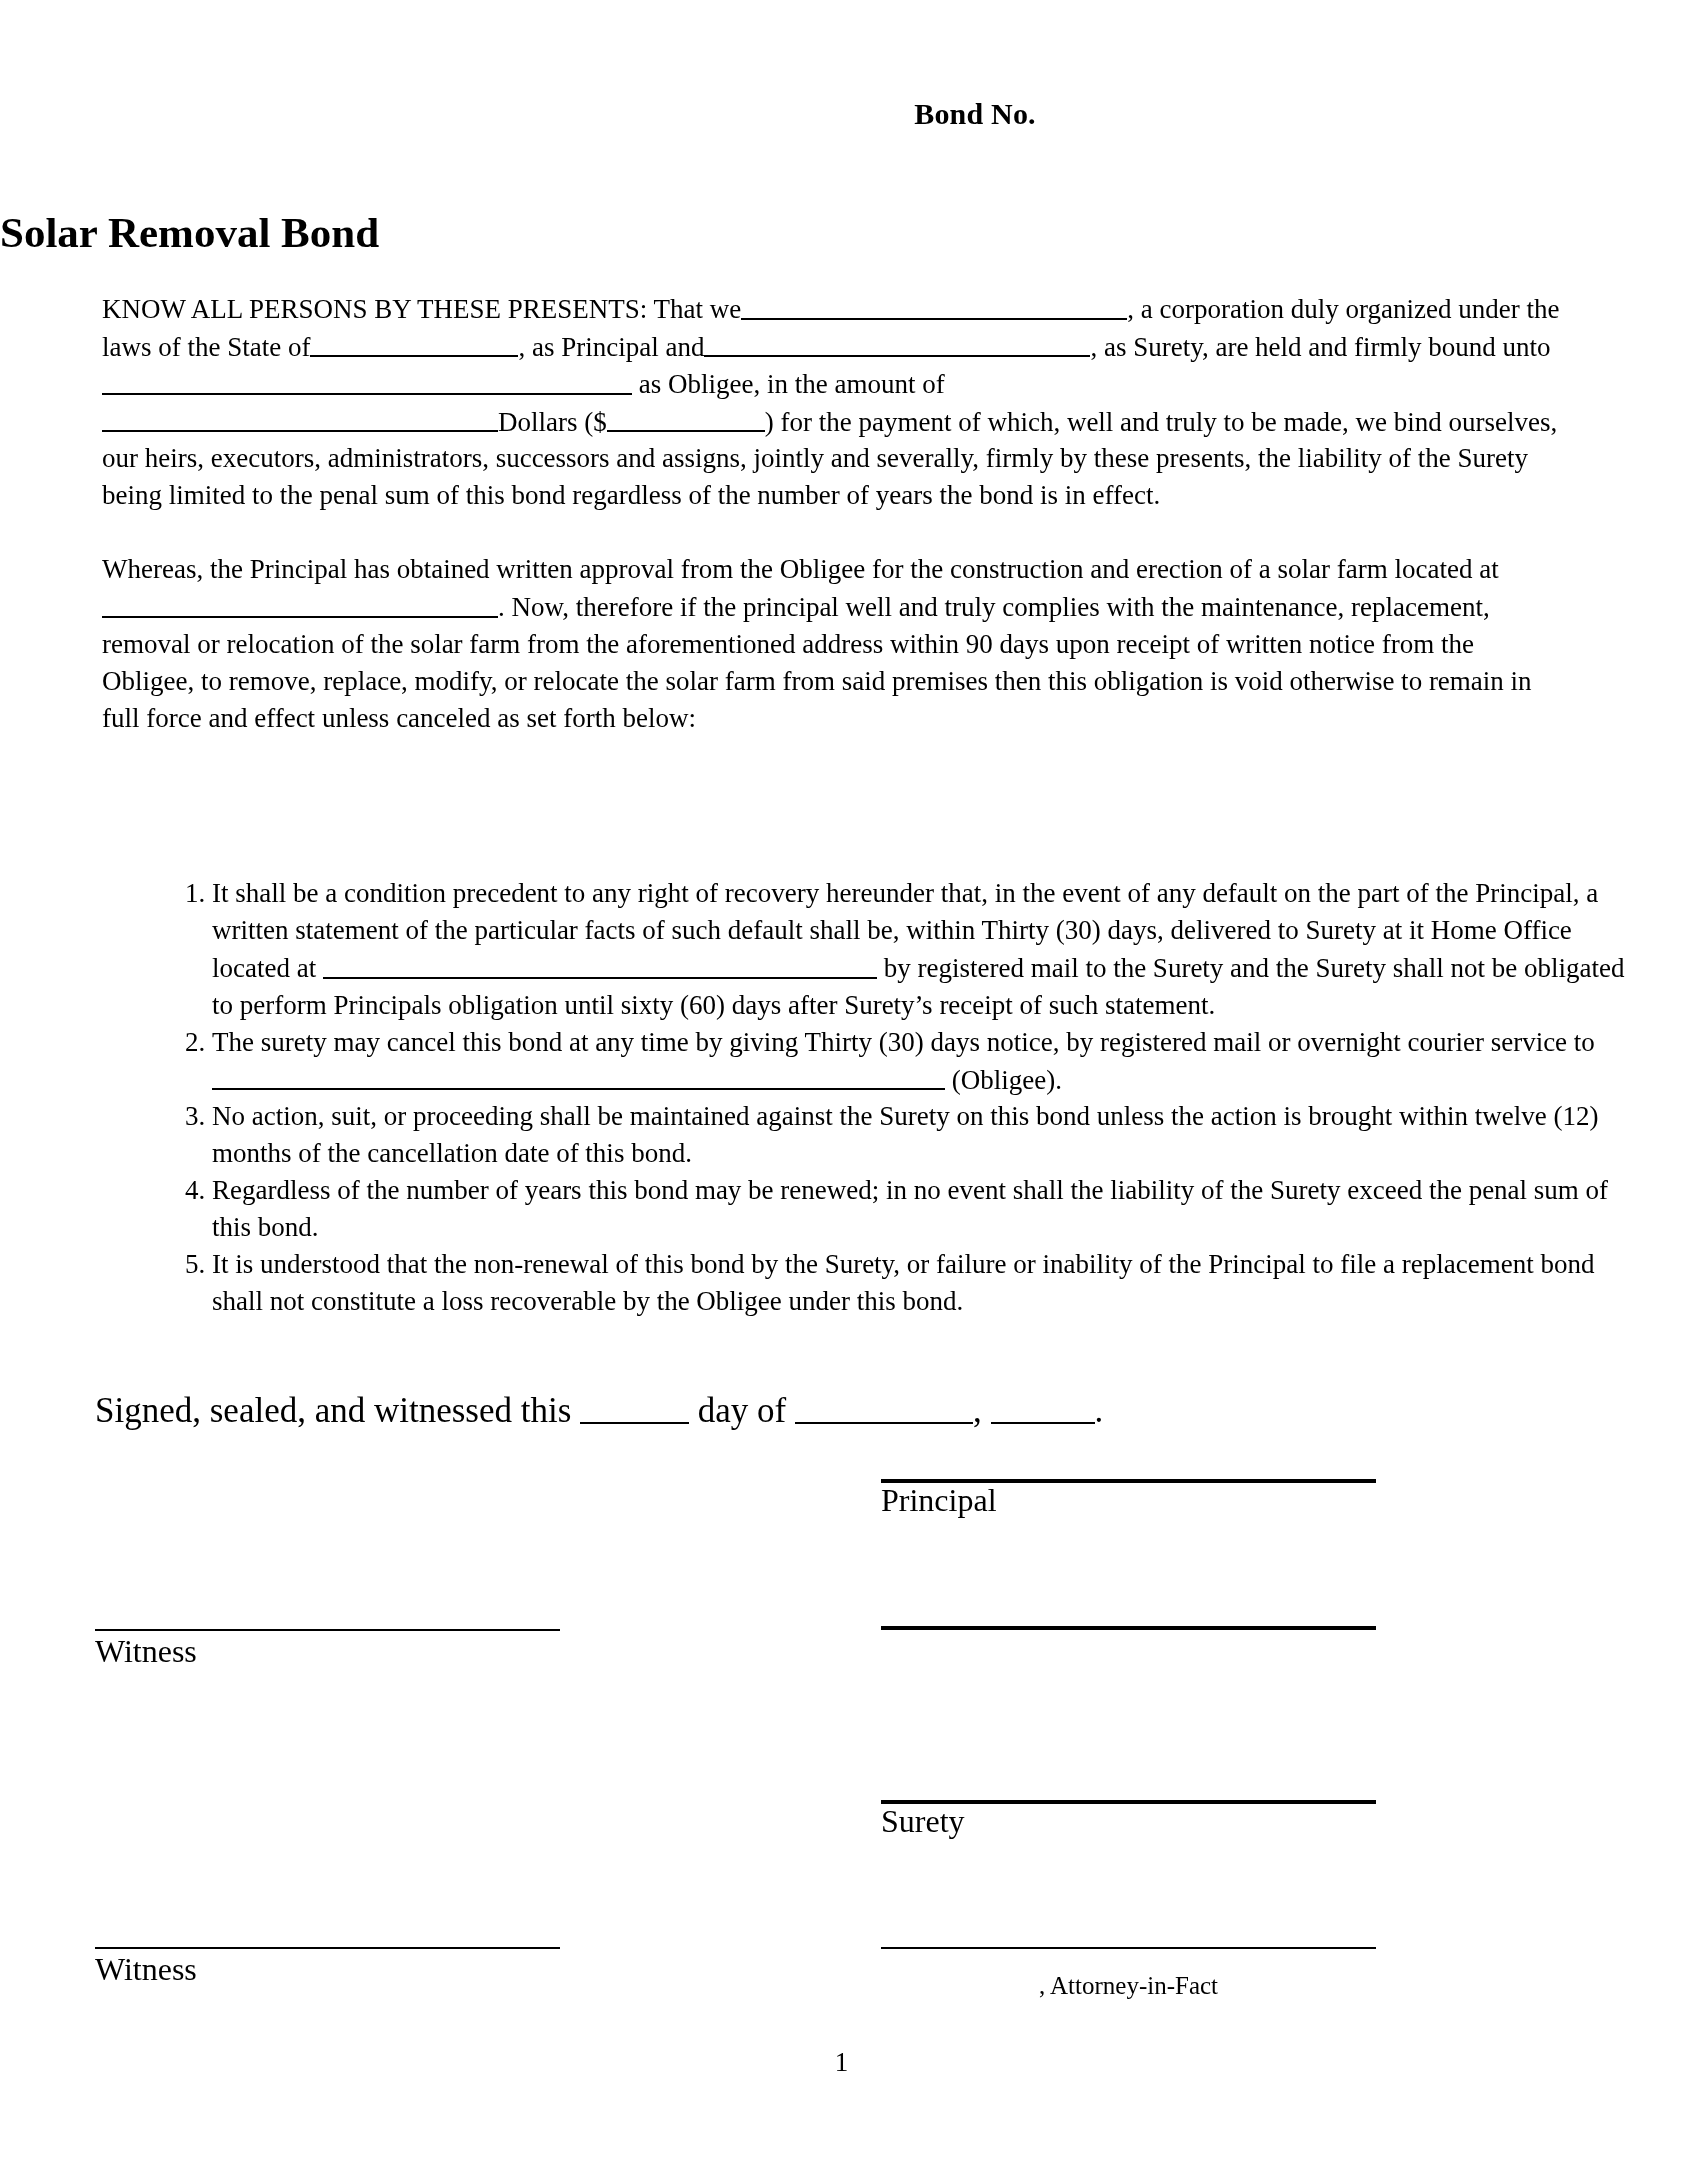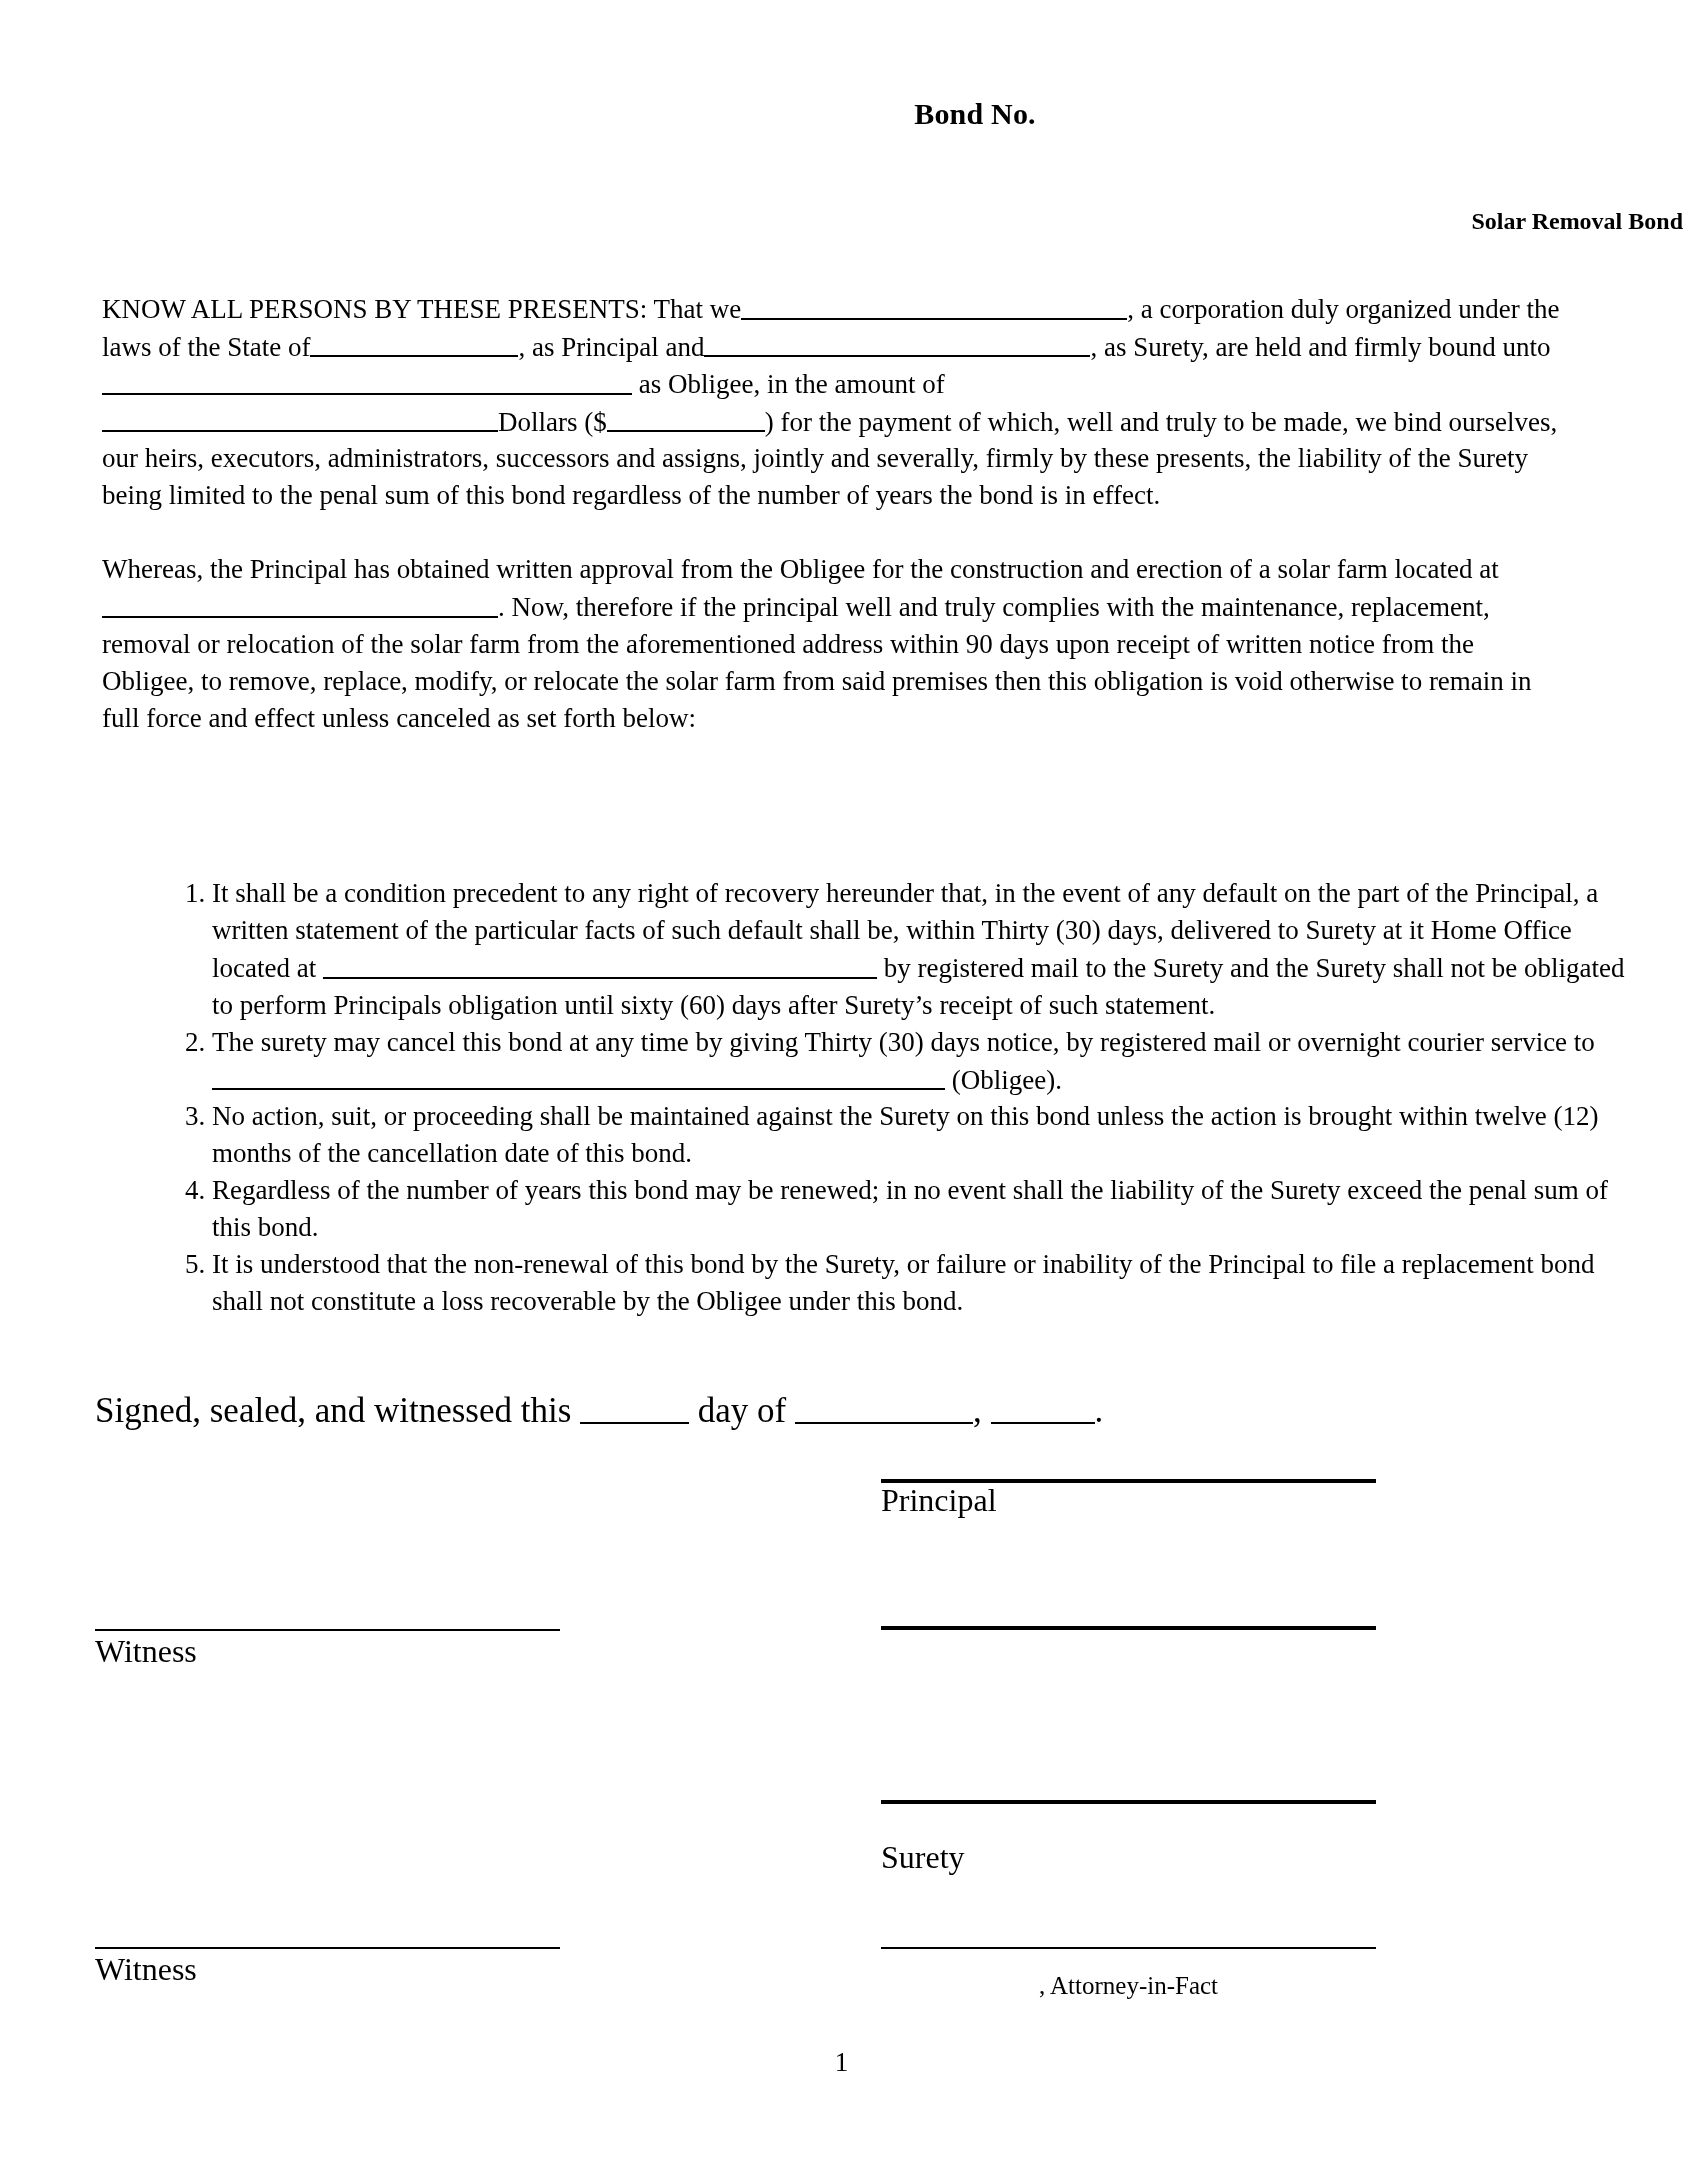--- a/index.html
+++ b/index.html
@@ -37,22 +37,22 @@
     font-size: 30px;
     font-weight: bold;
     letter-spacing: 0.2px;
   }
 
   .doc-title {
     position: absolute;
     left: 0;
     top: 208px;
     width: 1683px;
-    text-align: right;
-    font-size: 24px;
+    text-align: left;
+    font-size: 43px;
     font-weight: bold;
   }
 
   
   .body-block {
     position: absolute;
     left: 95px;
     top: 290px;
     width: 1465px;
     font-size: 27px;
@@ -179,21 +179,21 @@
 
   <div class="sig-rule-thick" style="left:881px; top:1479px; width:495px;"></div>
   <div class="sig-label" style="left:881px; top:1485px;">Principal</div>
 
   <div class="sig-rule-thin" style="left:95px; top:1629px; width:465px;"></div>
   <div class="sig-label" style="left:95px; top:1636px;">Witness</div>
 
   <div class="sig-rule-thick" style="left:881px; top:1626px; width:495px;"></div>
 
   <div class="sig-rule-thick" style="left:881px; top:1800px; width:495px;"></div>
-  <div class="sig-label" style="left:881px; top:1806px;margin-top:36px;">Surety</div>
+  <div class="sig-label" style="left:881px; top:1806px;">Surety</div>
 
   <div class="sig-rule-thin" style="left:95px; top:1947px; width:465px;"></div>
   <div class="sig-label" style="left:95px; top:1954px;">Witness</div>
 
   <div class="sig-rule-thin" style="left:881px; top:1947px; width:495px;"></div>
   <div class="sig-label-center" style="left:881px; top:1954px; width:495px;margin-top:17px;">, Attorney-in-Fact</div>
 
   <div class="page-number">1</div>
 
 </div>

